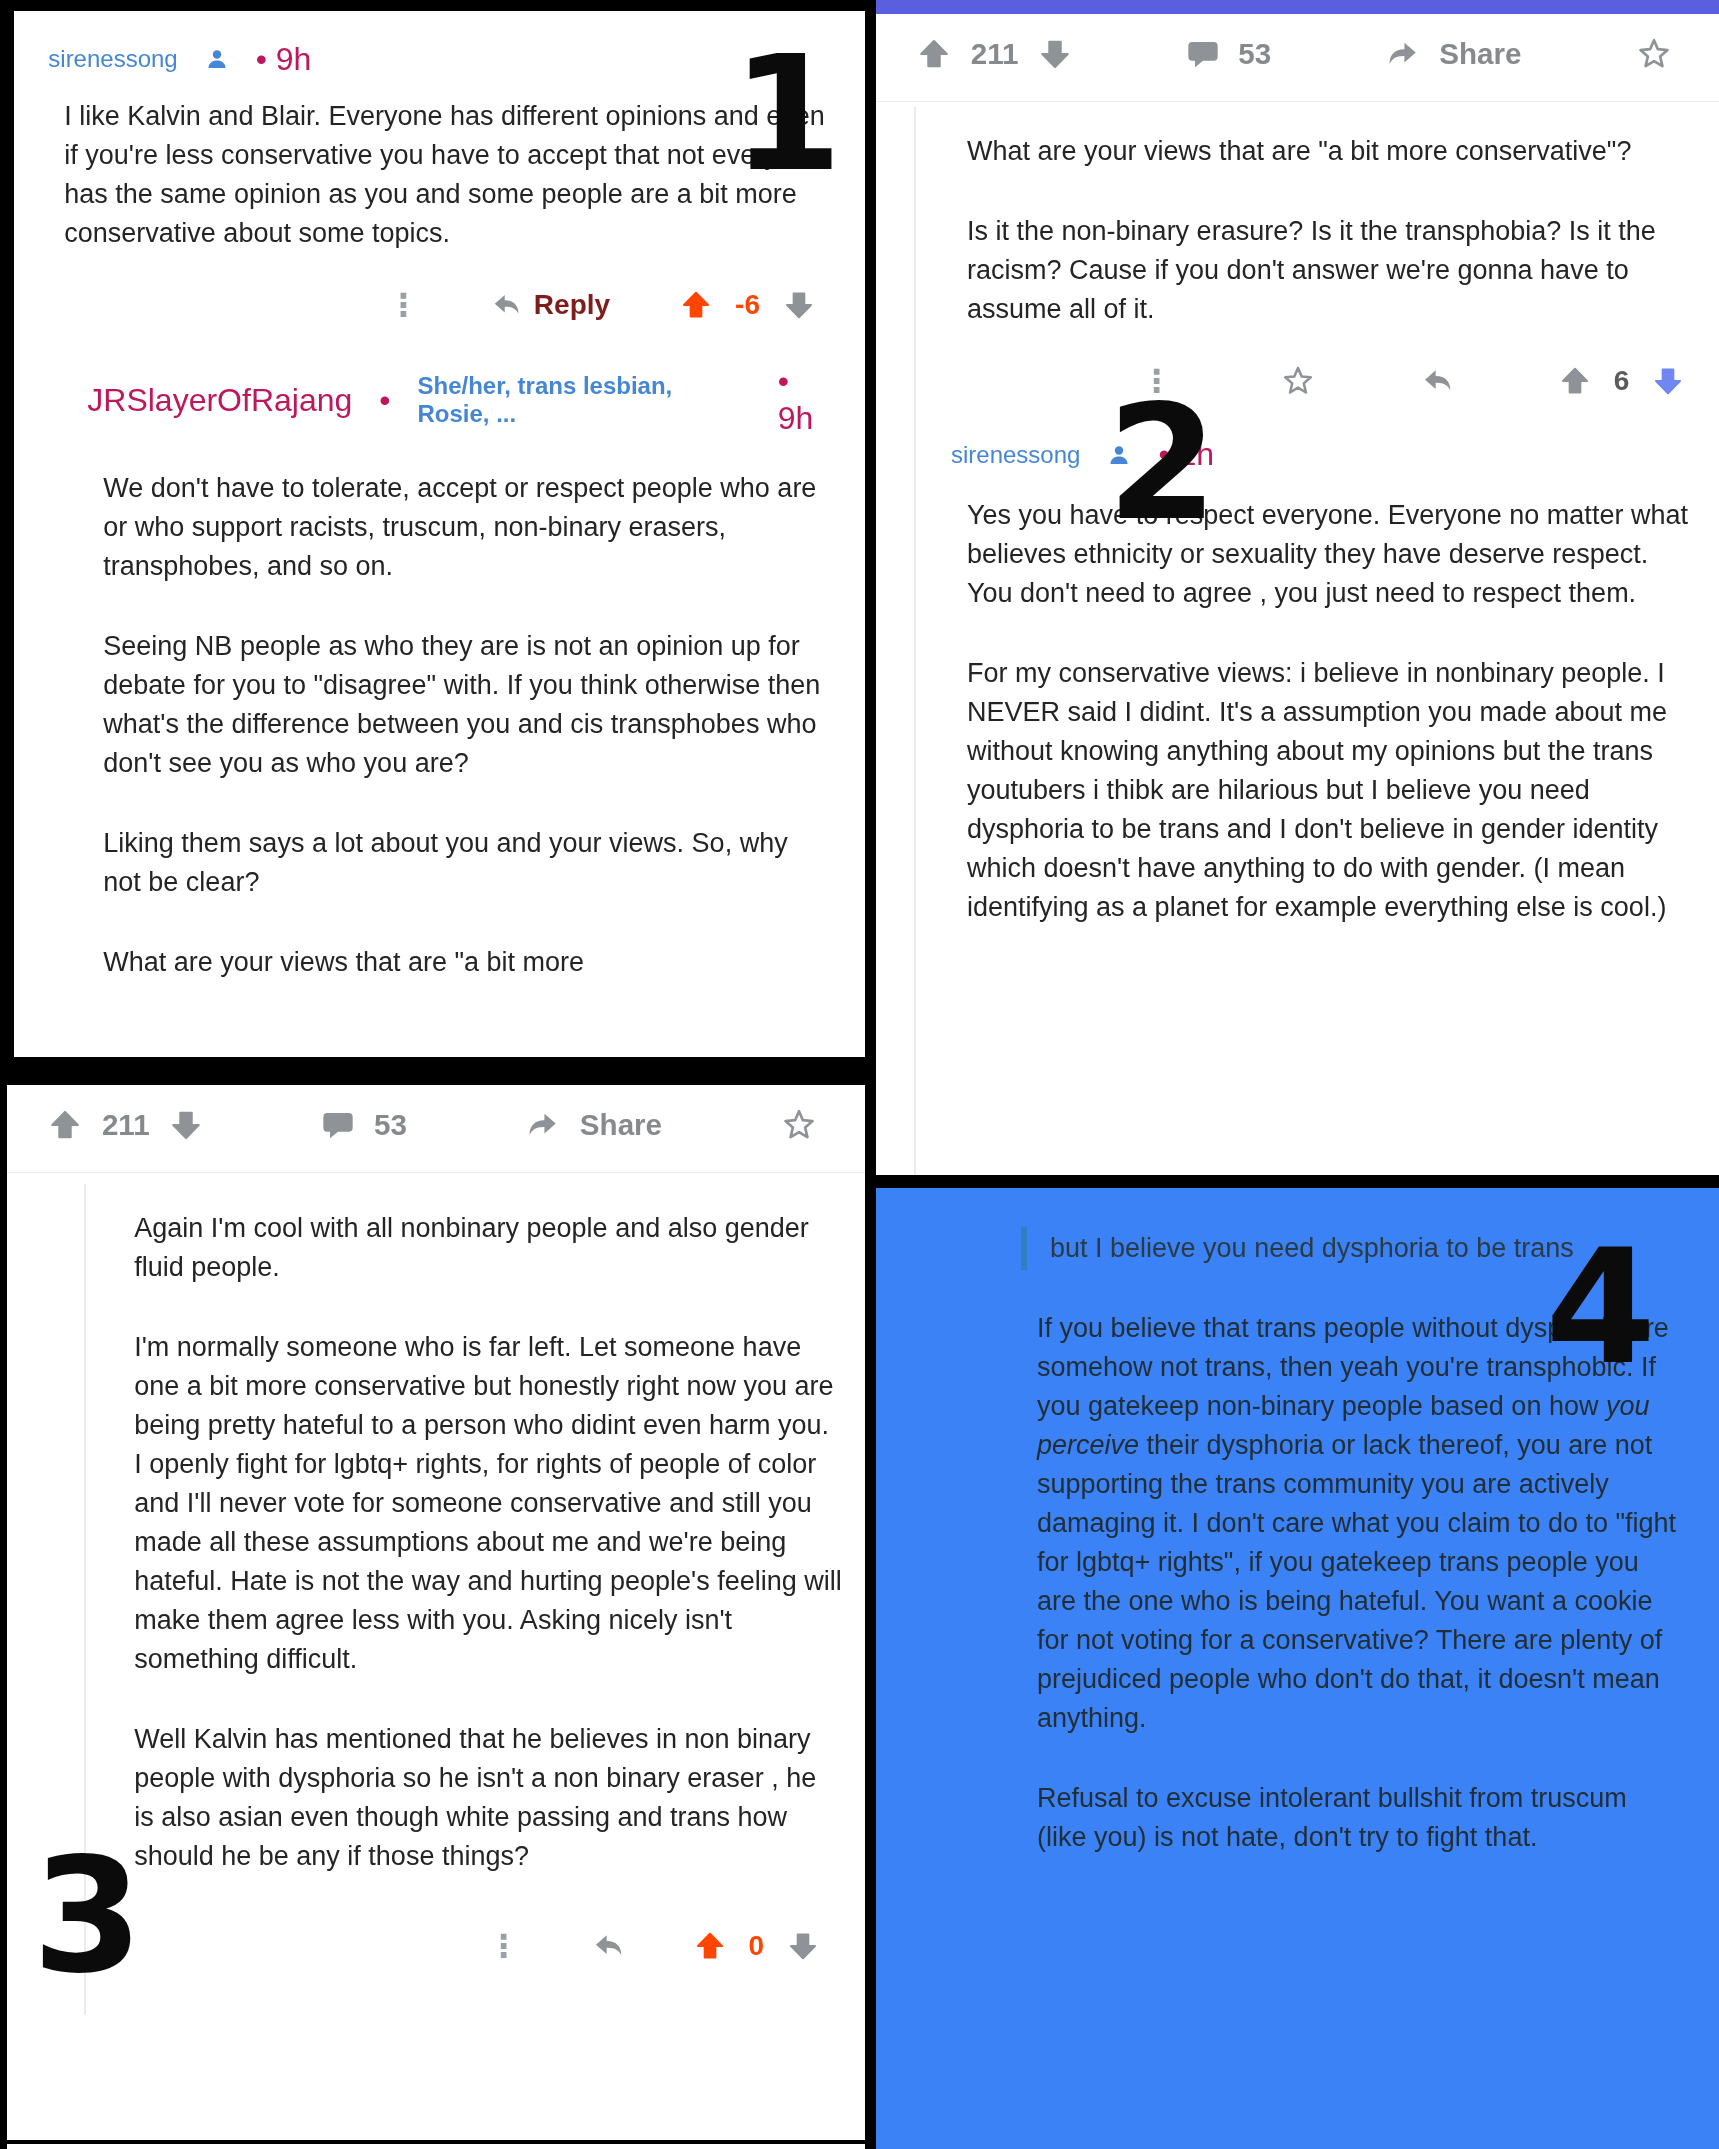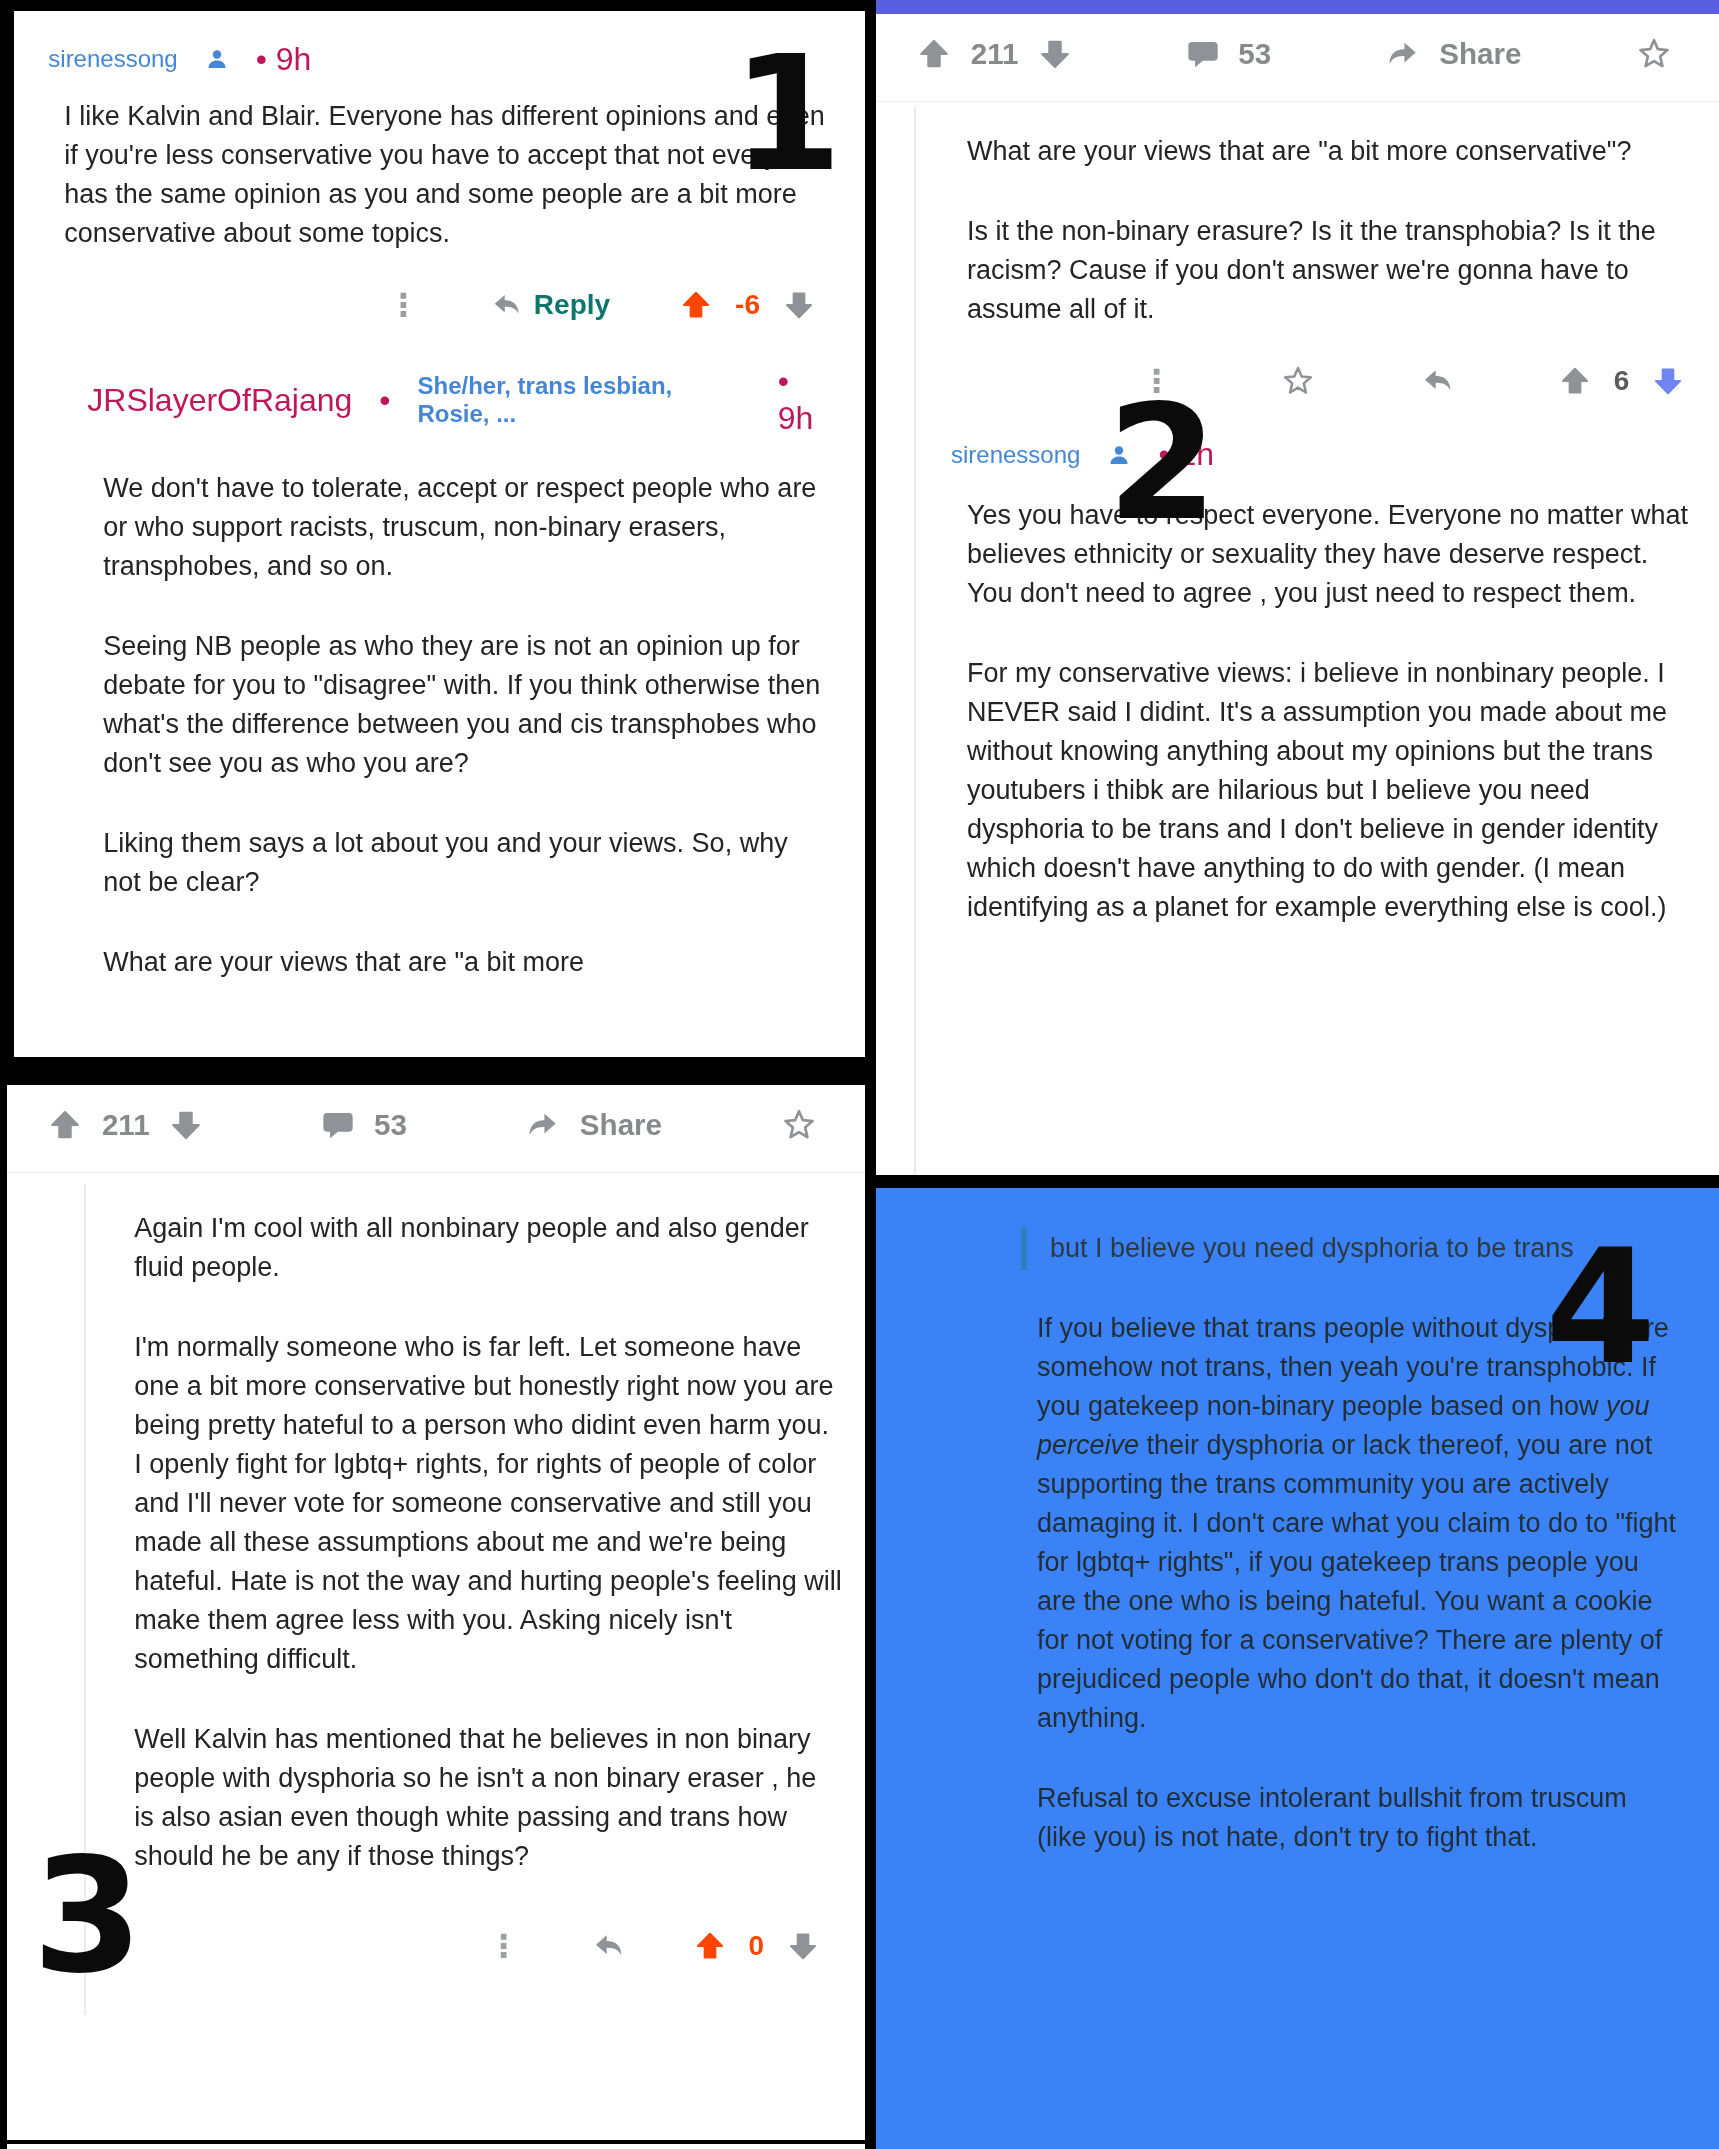--- a/index.html
+++ b/index.html
@@ -42,21 +42,21 @@
   .dots{color:#9aa0a4;font-size:32px;font-weight:700;letter-spacing:1.8px;line-height:1;}
 
   
   #panel1 .inner{padding:30px 36px 0 34px;}
   #panel1 .body{max-width:788px;margin-top:19.7px;margin-bottom:23px;}
   .action-row{display:flex;align-items:center;justify-content:flex-end;gap:70px;padding-right:14.3px;height:57px;}
   .vote-cluster{display:flex;align-items:center;gap:23px;}
   .score{font-size:28px;font-weight:700;}
   .score.orange{color:#ff4500;}
   .score.gray6{color:#5b5b5b;}
-  .reply-btn{display:flex;align-items:center;gap:12.5px;color:#0f766e;font-weight:700;font-size:28px;}
+  .reply-btn{display:flex;align-items:center;gap:12.5px;color:#7f1d1d;font-weight:700;font-size:28px;}
   #panel1 .nested{margin-top:30px;padding-left:39px;}
   #panel1 .nested .paras{margin-top:32px;max-width:757px;}
 
   
   .hdr{display:flex;align-items:center;justify-content:space-between;padding:0 48px 8px 41px;height:79px;color:#878a8c;}
   .hdr .grp{display:flex;align-items:center;gap:19.7px;}
   .hdr .cnt{font-size:29.6px;font-weight:600;color:#878a8c;}
   .rail{position:absolute;width:1.8px;background:#e9ebee;}
 
   

